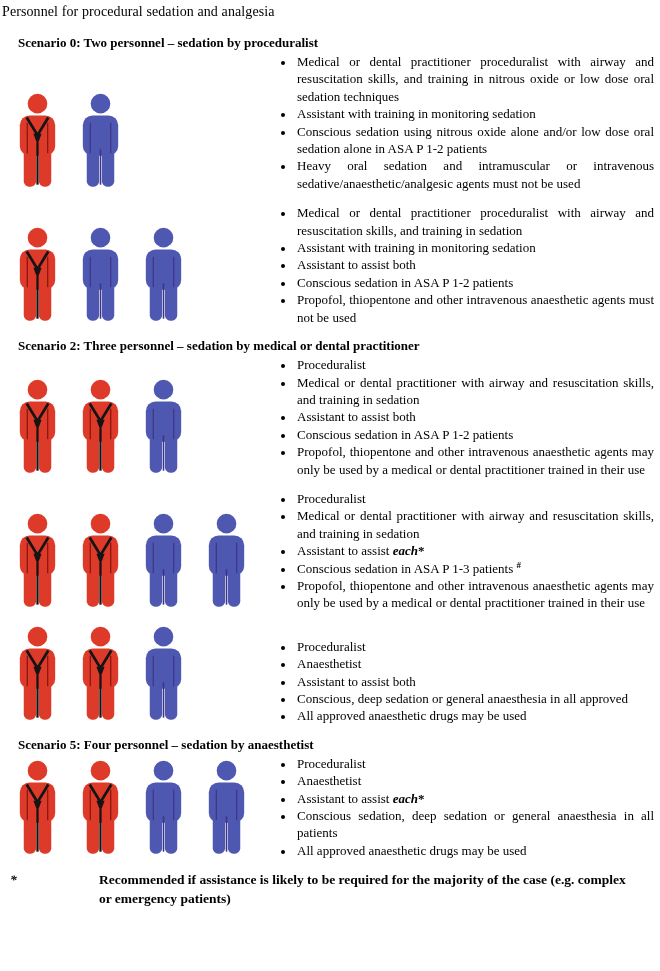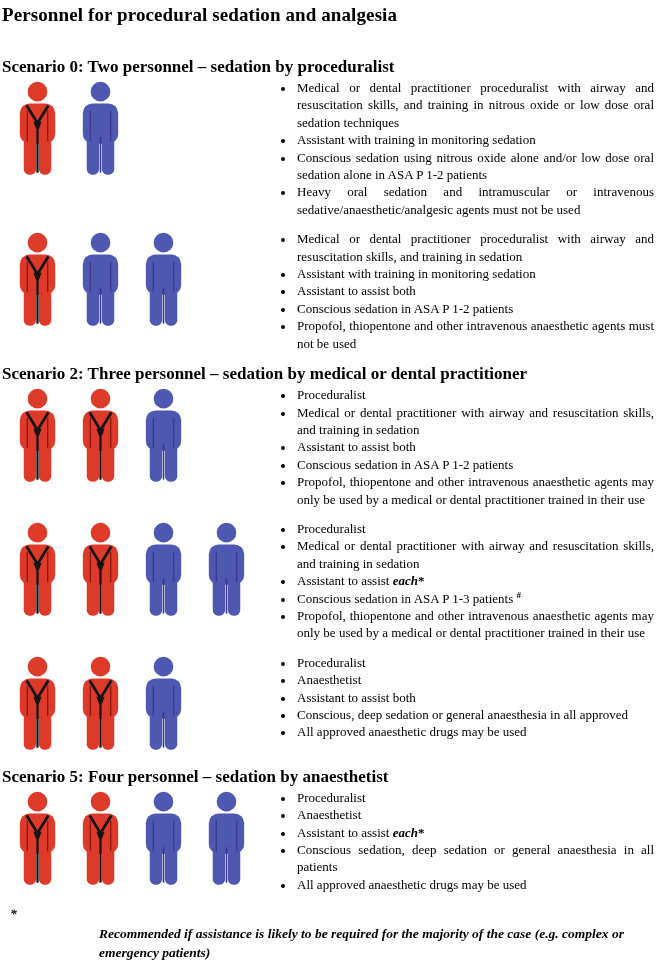--- a/index.html
+++ b/index.html
@@ -9,32 +9,32 @@
     font-family: "Liberation Serif", serif;
     color: #000;
   }
   .page {
     width: 660px;
     min-height: 971px;
     padding: 3px 4px 6px 2px;
     background: #fff;
   }
   .title {
-    font-size: 19px;
-    font-weight: bold;
-    margin: 1px 0 31px 0;
+    font-size: 14px;
+    font-weight: normal;
+    margin: 1px 0 15px 0;
     letter-spacing: 0.1px;
   }
   .scenario { margin-bottom: 12px; }
   .scenario-heading {
-    font-size: 17px;
+    font-size: 13px;
     font-weight: bold;
-    margin: 0 0 2px 0;
-  }
-  .scenario-body { display: flex; align-items: flex-start; }
+    margin: 0 0 2px 16px;
+  }
+  .scenario-body { display: flex; align-items: flex-end; }
   .figures {
     flex: none;
     width: 256px;
     display: flex;
     gap: 8px;
     padding: 2px 0 4px 8px;
     align-items: flex-start;
   }
   .person { width: 55px; height: 95px; display: block; }
   .bullets {
@@ -68,23 +68,21 @@
   .fn-marker {
     flex: none;
     width: 97px;
     padding-left: 8px;
     font-weight: bold;
     font-style: italic;
   }
   .fn-text {
     flex: 1;
     font-weight: bold;
-    font-style: italic;
     padding-right: 30px;
-    margin-top: 20px;
   }
 </style>
 </head>
 <body>
 
 <div class="page">
   <h1 class="title">Personnel for procedural sedation and analgesia</h1>
 
   <main>
   <section class="scenario">

